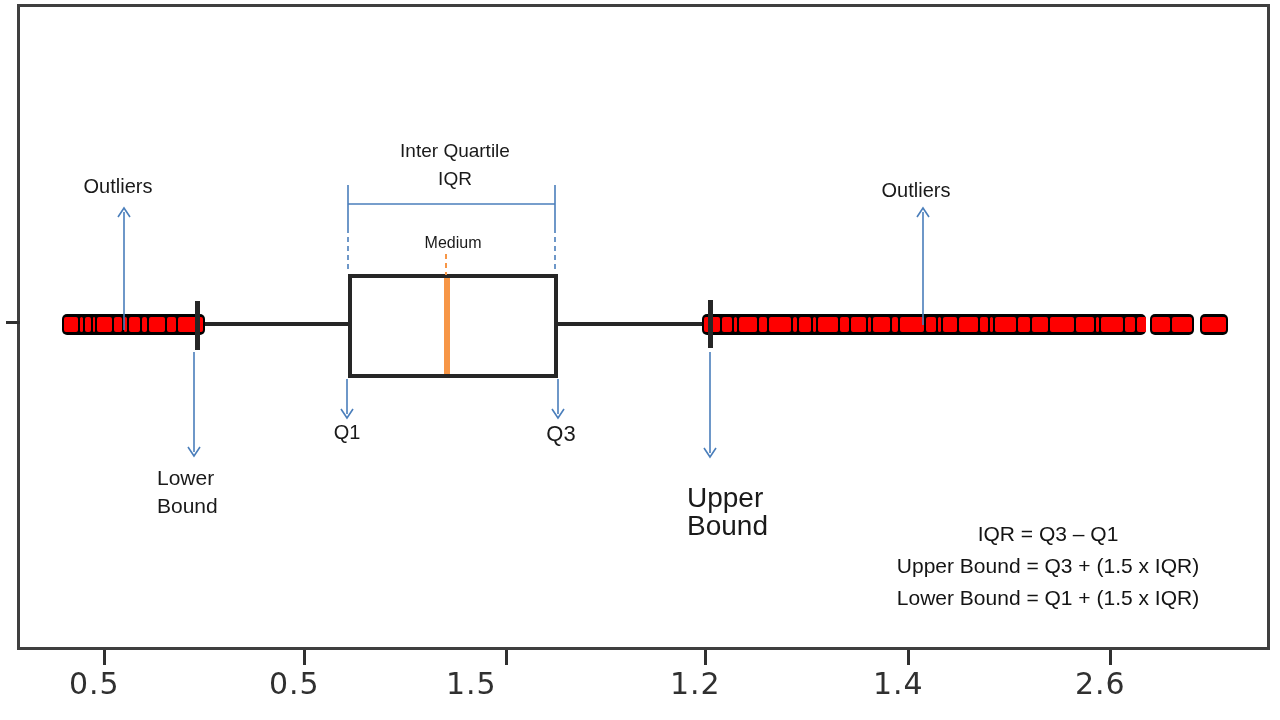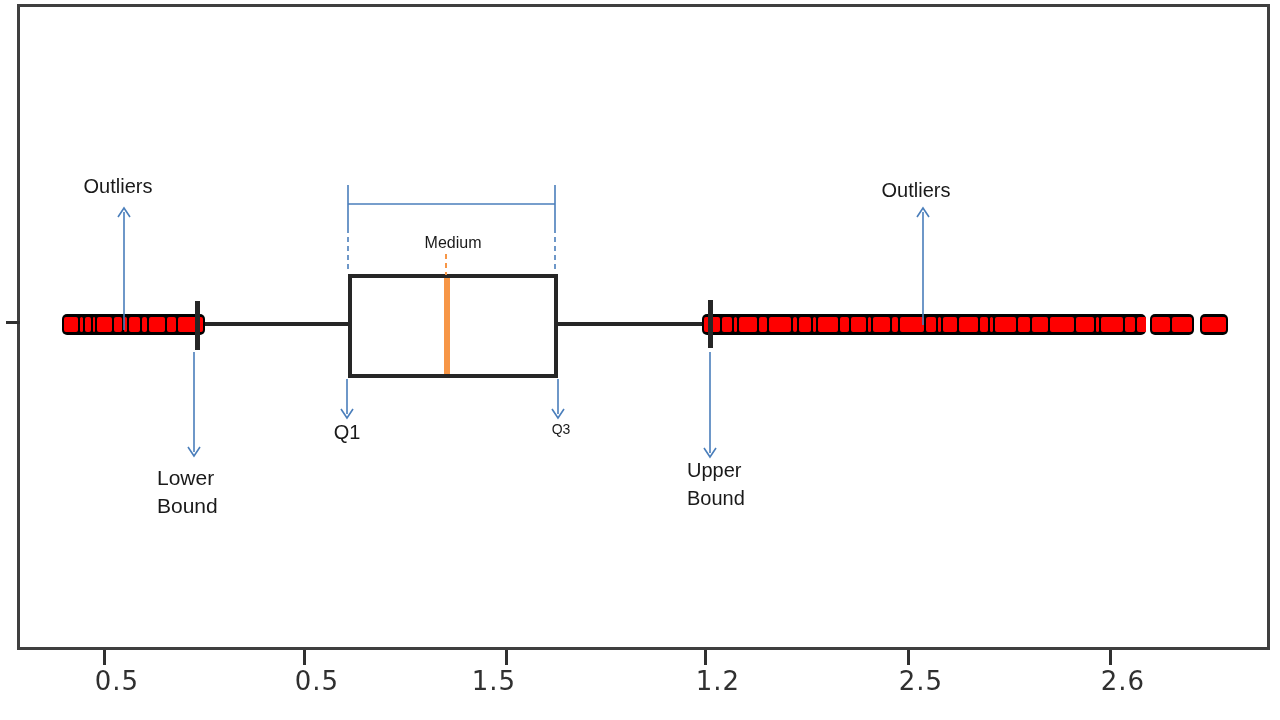--- a/index.html
+++ b/index.html
@@ -31,27 +31,27 @@
   #strip-right-main{left:702px;width:444px;}
   #strip-right-block{left:1150px;width:44px;}
   #strip-right-single{left:1200px;width:28px;}
   
   .ann{color:#1a1a1a;}
   #outliers-left{left:67px;top:175px;width:102px;text-align:center;font-size:20px;}
   #outliers-right{left:865px;top:179px;width:102px;text-align:center;font-size:20px;}
   #iqr-title{left:370px;top:137px;width:170px;text-align:center;font-size:19px;line-height:28px;}
   #medium-label{left:403px;top:234px;width:100px;text-align:center;font-size:16px;}
   #q1-label{left:322px;top:421px;width:50px;text-align:center;font-size:20px;}
-  #q3-label{left:536px;top:421px;width:50px;text-align:center;font-size:14px;}
+  #q3-label{left:536px;top:421px;width:50px;text-align:center;font-size:22px;}
   #lower-bound-label{left:157px;top:464px;font-size:21px;line-height:28px;}
-  #upper-bound-label{left:687px;top:456px;font-size:20px;line-height:28px;}
+  #upper-bound-label{left:687px;top:484px;font-size:28px;line-height:28px;}
   #formula-block{left:848px;top:518px;width:400px;text-align:center;font-size:21px;line-height:32px;color:#141414;}
   
   .x-tick{top:650px;width:3px;height:15px;background:var(--tick);}
-  .x-tick-label{top:666px;width:70px;text-align:right;font-family:"DejaVu Sans",sans-serif;font-size:26px;color:var(--tick);letter-spacing:1px;}
+  .x-tick-label{top:666px;width:70px;text-align:left;font-family:"DejaVu Sans",sans-serif;font-size:30px;color:var(--tick);letter-spacing:1px;}
   
   #overlay{left:0;top:0;width:1280px;height:720px;pointer-events:none;}
   .blue-line{stroke:var(--blue);stroke-width:1.6;fill:none;}
   .blue-dash{stroke:var(--blue);stroke-width:1.6;fill:none;stroke-dasharray:5 4;}
   .orange-dash{stroke:var(--orange);stroke-width:2;fill:none;stroke-dasharray:5 4;}
 </style>
 </head>
 <body>
 
 <div id="canvas">
@@ -160,38 +160,47 @@
     </g>
 
     <g>
       <line class="blue-line" x1="710" y1="352" x2="710" y2="453"></line>
       <path class="blue-line" d="M704,448 L710,457 L716,448"></path>
     </g>
   </svg>
 
   <div class="abs ann" id="outliers-left">Outliers</div>
   <div class="abs ann" id="outliers-right">Outliers</div>
+  <div class="abs ann" id="iqr-title">
+    <div>Inter Quartile</div>
+    <div>IQR</div>
+  </div>
   <div class="abs ann" id="medium-label">Medium</div>
   <div class="abs ann" id="q1-label">Q1</div>
   <div class="abs ann" id="q3-label">Q3</div>
   <div class="abs ann" id="lower-bound-label">
     <div>Lower</div>
     <div>Bound</div>
   </div>
   <div class="abs ann" id="upper-bound-label">
     <div>Upper</div>
     <div>Bound</div>
+  </div>
+  <div class="abs" id="formula-block">
+    <div>IQR = Q3 – Q1</div>
+    <div>Upper Bound = Q3 + (1.5 x IQR)</div>
+    <div>Lower Bound = Q1 + (1.5 x IQR)</div>
   </div>
 
   <div class="abs x-tick" style="left:103px"></div>
   <div class="abs x-tick" style="left:303px"></div>
   <div class="abs x-tick" style="left:505px"></div>
   <div class="abs x-tick" style="left:704px"></div>
   <div class="abs x-tick" style="left:907px"></div>
   <div class="abs x-tick" style="left:1109px"></div>
   <div class="abs x-tick-label" style="left:69px">0.5</div>
   <div class="abs x-tick-label" style="left:269px">0.5</div>
   <div class="abs x-tick-label" style="left:446px">1.5</div>
   <div class="abs x-tick-label" style="left:670px">1.2</div>
-  <div class="abs x-tick-label" style="left:873px">2.5</div>
+  <div class="abs x-tick-label" style="left:873px">1.4</div>
   <div class="abs x-tick-label" style="left:1075px">2.6</div>
 
 </div>
 
 </body></html>

